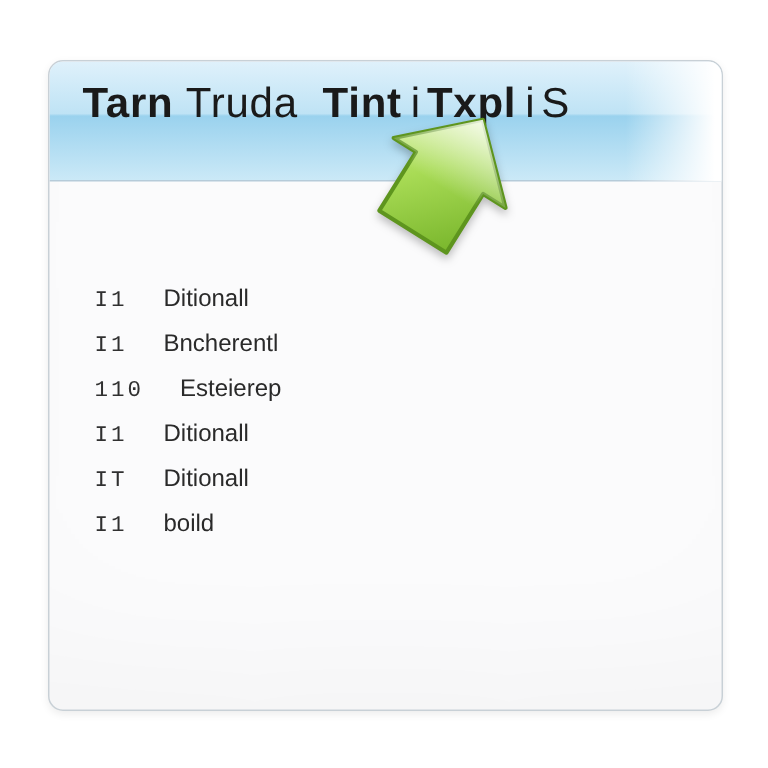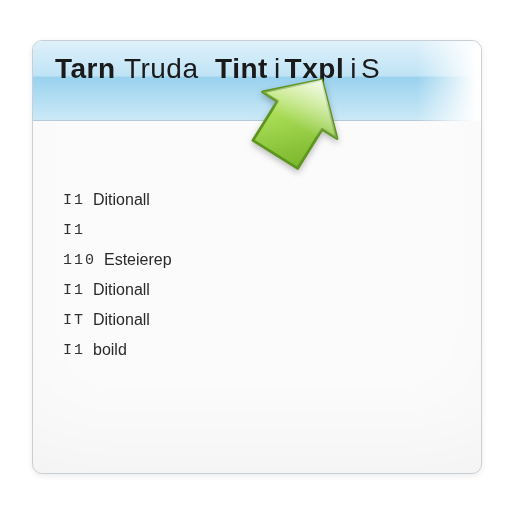--- a/index.html
+++ b/index.html
@@ -11,21 +11,21 @@
 .titlebar span{color:#1a1a1a;font-size:28px;font-weight:400}
 .titlebar b{font-weight:700}
 .tpipe{display:inline-block;margin:0 4px 0 6px}
 
 
 .client{padding:64px 18px 0 30px}
 .list{margin:0;padding:0;list-style:none}
 .row{display:flex;align-items:center;height:30px;color:#2a2a2a;font-size:16px}
 .idx{font-family:"Courier New",monospace;font-size:15px;color:#303030;letter-spacing:2px;display:inline-flex}
 .idx .ch{display:inline-block;width:11px;text-align:center}
-.lbl{margin-left:8px}
+.lbl{margin-left:24px}
 
 
 .fade{position:absolute;right:-6px;top:0;width:70px;height:80px;background:linear-gradient(to right,rgba(255,255,255,0),#fff 85%)}
 
 
 .arrow{position:absolute;left:238px;top:64px;width:110px;height:110px;pointer-events:none}
 .arrow svg{width:100%;height:100%;filter:drop-shadow(0 3px 3px rgba(0,0,0,.25))}
 </style>
 </head>
 <body>
@@ -46,20 +46,21 @@
             <span class="ch">I</span>
             <span class="ch">1</span>
           </span>
           <span class="lbl">Ditionall</span>
         </li>
         <li class="row">
           <span class="idx">
             <span class="ch">I</span>
             <span class="ch">1</span>
           </span>
+          <span class="lbl">Bncherentl</span>
         </li>
         <li class="row">
           <span class="idx">
             <span class="ch">1</span>
             <span class="ch">1</span>
             <span class="ch">0</span>
           </span>
           <span class="lbl">Esteierep</span>
         </li>
         <li class="row">

